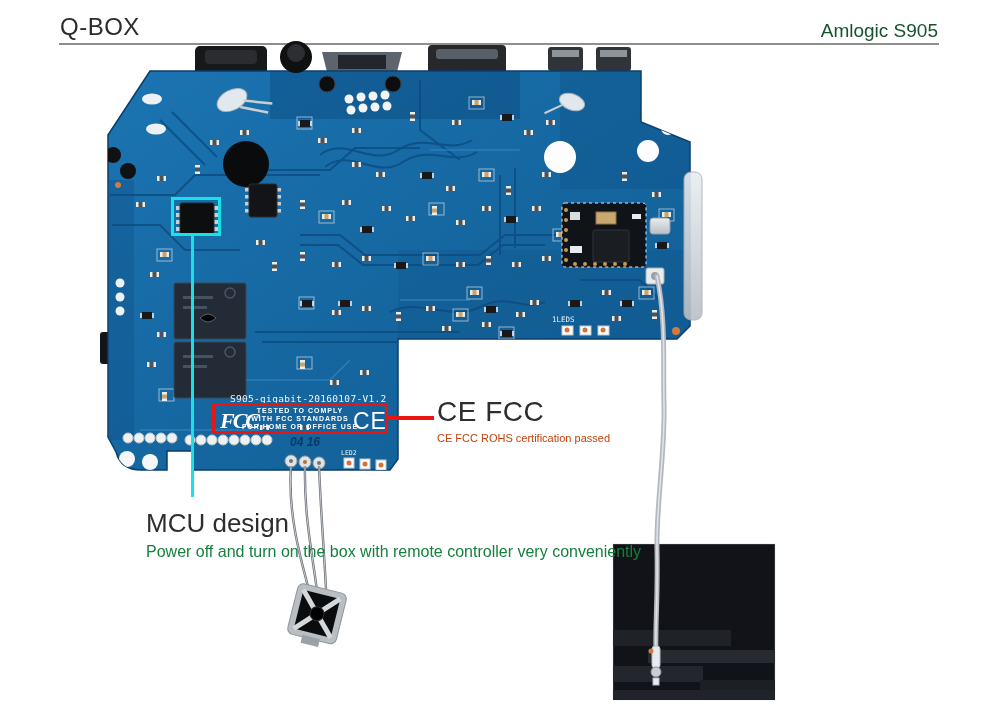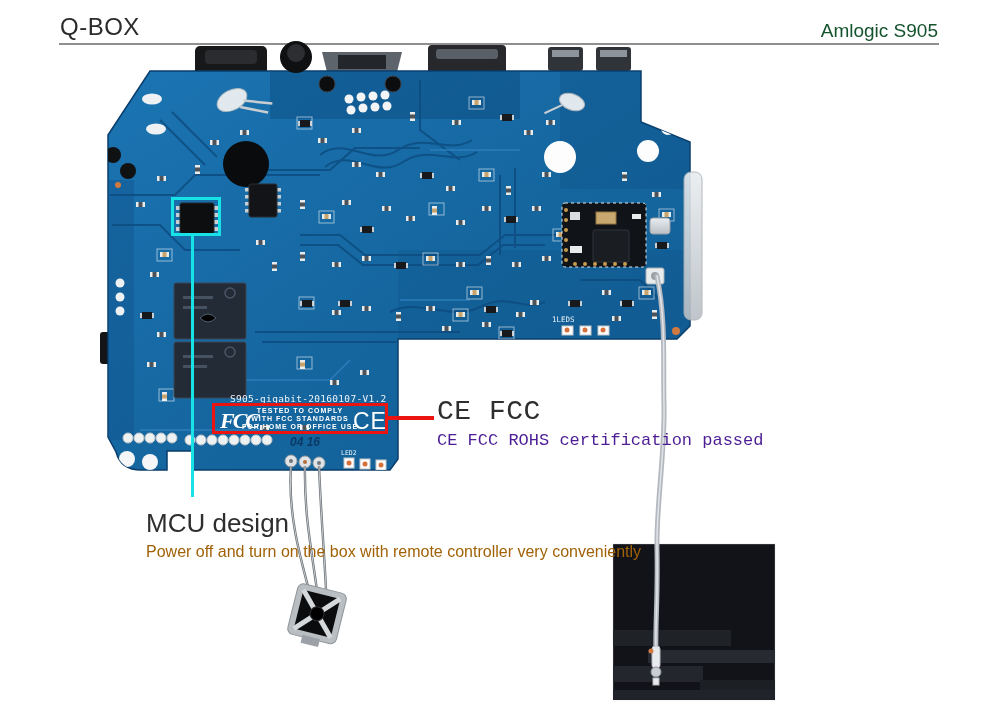--- a/index.html
+++ b/index.html
@@ -10,26 +10,26 @@
   .hdr-sub{position:absolute;right:62px;top:20px;font-size:19px;color:#14532d;}
   .hdr-line{position:absolute;left:59px;right:61px;top:43px;height:2px;background:#8f8f8f;}
   
   .photo{position:absolute;left:0;top:0;z-index:1;}
   
   .anno{position:absolute;z-index:2;}
   .cyan-box{left:171px;top:197px;width:50px;height:39px;border:3px solid #17e2e6;box-sizing:border-box;}
   .cyan-line{left:191px;top:235px;width:3px;height:262px;background:#17e2e6;}
   .red-box{left:212px;top:403px;width:176px;height:31px;border:3px solid #ec1410;box-sizing:border-box;}
   .red-line{left:388px;top:416px;width:46px;height:4px;background:#ec1410;}
-  .cert-text{left:437px;top:396px;color:#2e2e2e;font-family:Liberation Mono, monospace;}
+  .cert-text{left:437px;top:396px;color:#2e2e2e;}
   .cert-text .t{font-size:28px;letter-spacing:.5px;}
-  .cert-text .d{font-size:17px;margin-top:4px;color:#4c1d95;}
+  .cert-text .d{font-size:11px;margin-top:4px;color:#c2410c;}
   .mcu-text{left:146px;top:495px;color:#2e2e2e;margin-top:13px;}
   .mcu-text .t{font-size:26px;}
-  .mcu-text .d{font-size:16px;margin-top:4px;color:#a16207;}
+  .mcu-text .d{font-size:16px;margin-top:4px;color:#15803d;}
 </style>
 </head>
 <body>
 
 <div class="stage">
 
   <div class="hdr-title">Q-BOX</div>
   <div class="hdr-sub">Amlogic S905</div>
   <div class="hdr-line"></div>
 

